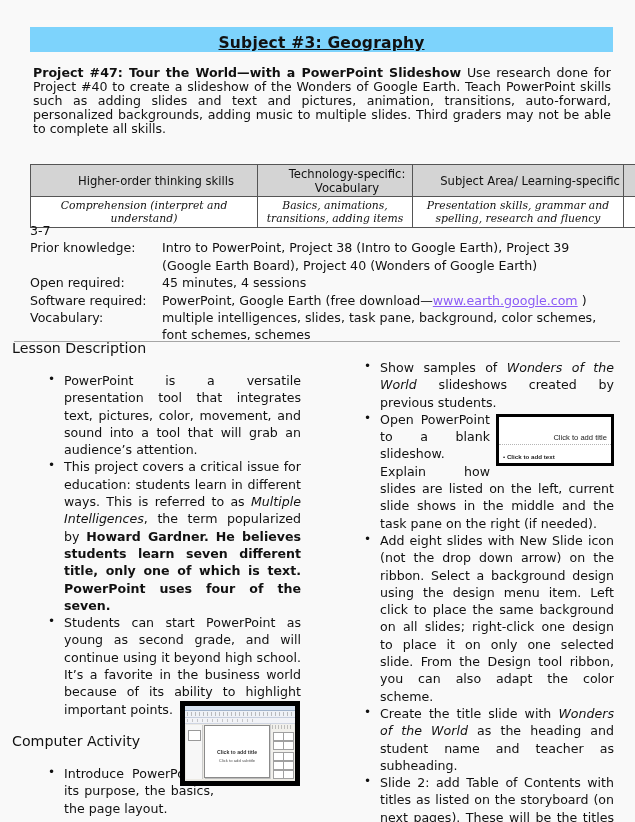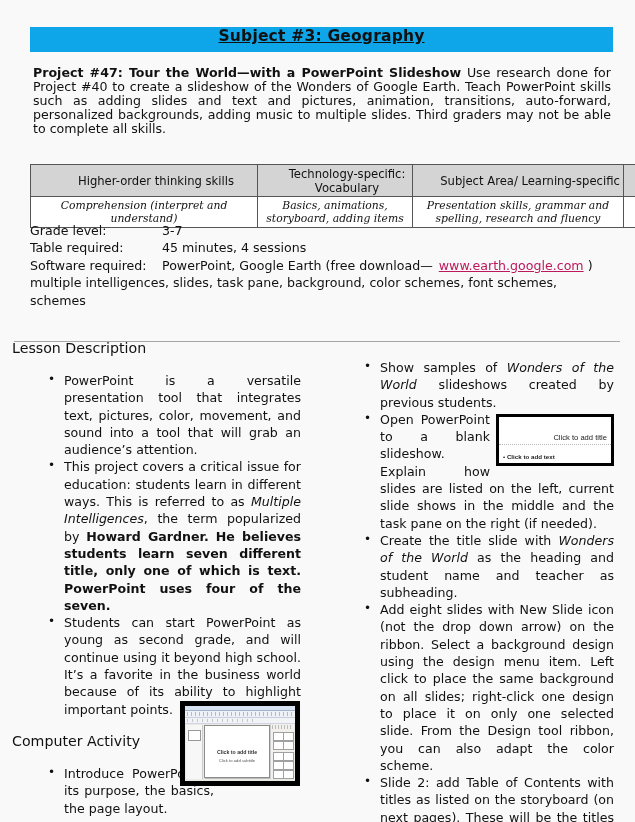--- a/index.html
+++ b/index.html
@@ -16,23 +16,23 @@
     position: relative;
   }
 
   
   .title-band {
     position: absolute;
     left: 30px;
     top: 27px;
     width: 583px;
     height: 25px;
-    background: #0ea5e9;
+    background: #7dd3fc;
     display: flex;
-    align-items: flex-start;
+    align-items: flex-end;
     justify-content: center;
   }
   .title-band .title-text {
     font-size: 15.5px;
     font-weight: bold;
     text-decoration: underline;
     letter-spacing: 0.2px;
   }
 
   
@@ -99,23 +99,22 @@
   }
   .meta-label {
     width: 132px;
     flex: 0 0 132px;
     white-space: nowrap;
   }
   .meta-value {
     flex: 1 1 auto;
   }
   .meta-value a.link {
-    color: #be185d;
+    color: #8b5cf6;
     text-decoration: underline;
-    margin-left: 6px;
   }
 
   
   .hrule {
     position: absolute;
     left: 14px;
     top: 341px;
     width: 606px;
     height: 1px;
     background: #a6a6a6;
@@ -288,41 +287,45 @@
     <tr>
       <th class="col-a">Higher-order thinking skills</th>
       <th class="col-b">Technology-specific: Vocabulary</th>
       <th class="col-c">Subject Area/ Learning-specific</th>
       <th class="col-d">Standard: NETS-S</th>
     </tr>
   </thead>
   <tbody>
     <tr>
       <td>Comprehension (interpret and understand)</td>
-      <td>Basics, animations, storyboard, adding items</td>
+      <td>Basics, animations, transitions, adding items</td>
       <td>Presentation skills, grammar and spelling, research and fluency</td>
       <td>2.a, 6.a</td>
     </tr>
   </tbody>
 </table>
 
 <div class="meta">
   <div class="meta-row">
-    <div class="meta-label">Grade level:</div>
     <div class="meta-value">3-7</div>
   </div>
   <div class="meta-row">
-    <div class="meta-label">Table required:</div>
+    <div class="meta-label">Prior knowledge:</div>
+    <div class="meta-value">Intro to PowerPoint, Project 38 (Intro to Google Earth), Project 39 (Google Earth Board), Project 40 (Wonders of Google Earth)</div>
+  </div>
+  <div class="meta-row">
+    <div class="meta-label">Open required:</div>
     <div class="meta-value">45 minutes, 4 sessions</div>
   </div>
   <div class="meta-row">
     <div class="meta-label">Software required:</div>
     <div class="meta-value"><span>PowerPoint, Google Earth (free download—</span><a class="link" href="#">www.earth.google.com</a><span> )</span></div>
   </div>
   <div class="meta-row">
+    <div class="meta-label">Vocabulary:</div>
     <div class="meta-value">multiple intelligences, slides, task pane, background, color schemes, font schemes, schemes</div>
   </div>
 </div>
 
 <div class="hrule"></div>
 
 <div class="col-left">
   <div class="section-head">Lesson Description</div>
   <ul class="bullets">
     <li>
@@ -351,24 +354,24 @@
     </li>
     <li>
       <span class="slide-box">
         <span class="ttl">Click to add title</span>
         <span class="divider"></span>
         <span class="sub"><span>•</span> <span>Click to add text</span></span>
       </span>
       <span>Open PowerPoint to a blank slideshow. Explain how slides are listed on the left, current slide shows in the middle and the task pane on the right (if needed).</span>
     </li>
     <li>
+      <span>Add eight slides with New Slide icon (not the drop down arrow) on the ribbon. Select a background design using the design menu item. Left click to place the same background on all slides; right-click one design to place it on only one selected slide. From the Design tool ribbon, you can also adapt the color scheme.</span>
+    </li>
+    <li>
       <span>Create the title slide with </span><span class="it">Wonders of the World</span><span> as the heading and student name and teacher as subheading.</span>
-    </li>
-    <li>
-      <span>Add eight slides with New Slide icon (not the drop down arrow) on the ribbon. Select a background design using the design menu item. Left click to place the same background on all slides; right-click one design to place it on only one selected slide. From the Design tool ribbon, you can also adapt the color scheme.</span>
     </li>
     <li>
       <span>Slide 2: add Table of Contents with titles as listed on the storyboard (on next pages). These will be the titles placed at the top of each slide.</span>
     </li>
   </ul>
 </div>
 
 <div class="ppt-thumb">
   <div class="ppt-menubar"></div>
   <div class="ppt-toolbar1"></div>

